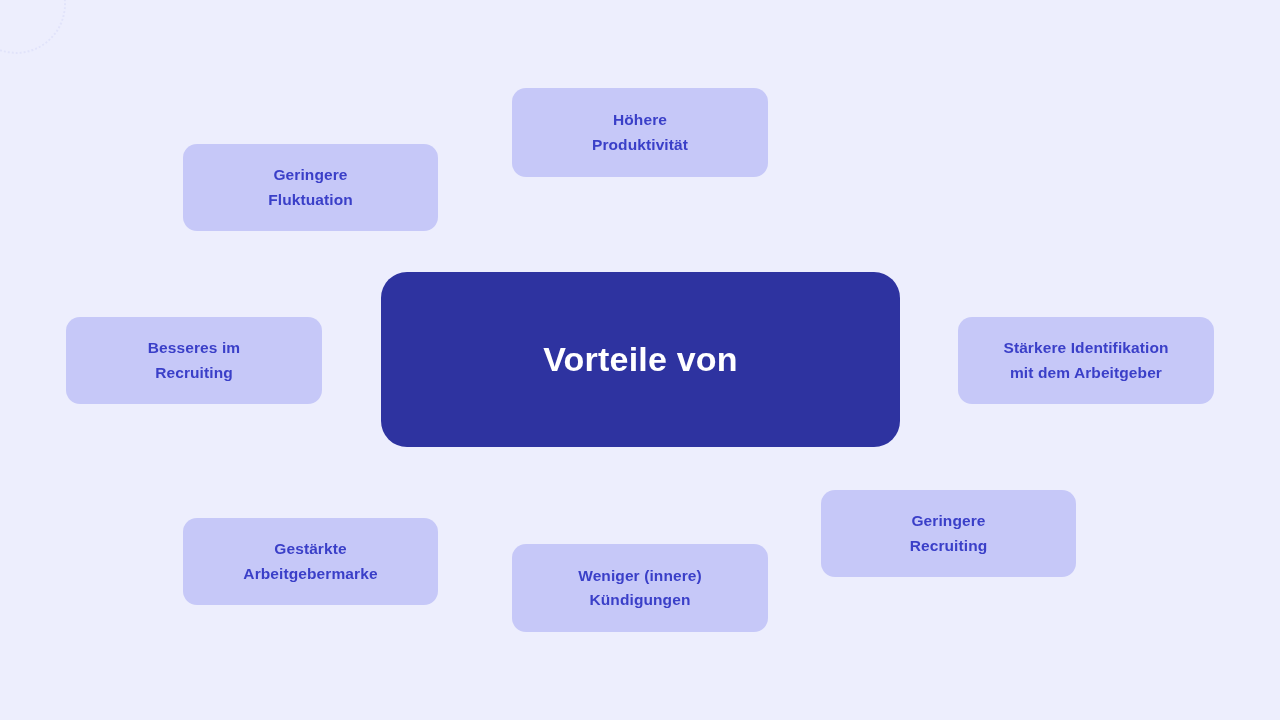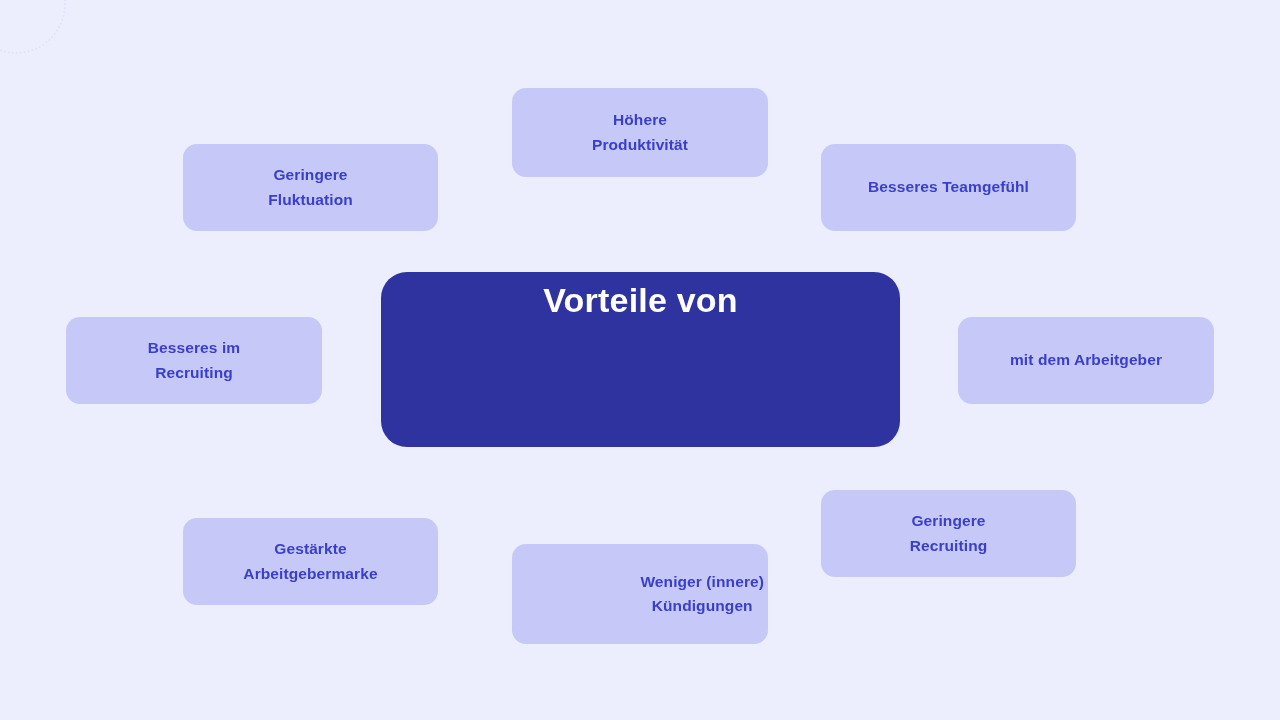--- a/index.html
+++ b/index.html
@@ -48,41 +48,41 @@
     font-weight: bold;
     line-height: 1.55;
     letter-spacing: 0.1px;
     padding: 6px 4px;
   }
 
   .node-center {
     position: absolute;
     box-sizing: border-box;
     display: flex;
-    align-items: flex-start;
+    align-items: center;
     justify-content: center;
     text-align: center;
     background: #2e33a0;
     border-radius: 26px;
     color: #ffffff;
     font-size: 34px;
     font-weight: bold;
     line-height: 1.65;
     letter-spacing: 0.2px;
     padding: 0 24px;
   }
 
   
   #node-top        { left: 512px; top: 88px;  width: 256px; height: 89px; }
   #node-top-left   { left: 183px; top: 144px; width: 255px; height: 87px; }
   #node-top-right  { left: 821px; top: 144px; width: 255px; height: 87px; }
   #node-left       { left: 66px;  top: 317px; width: 256px; height: 87px; }
   #node-right      { left: 958px; top: 317px; width: 256px; height: 87px; }
   #node-bottom-left  { left: 183px; top: 518px; width: 255px; height: 87px; }
-  #node-bottom       { left: 512px; top: 544px; width: 256px; height: 100px; justify-content: flex-end; }
+  #node-bottom       { left: 512px; top: 544px; width: 256px; height: 88px; }
   #node-bottom-right { left: 821px; top: 490px; width: 255px; height: 87px; }
 
   #node-center { left: 381px; top: 272px; width: 519px; height: 175px; }
 
   .line-break { display: block; }
 </style>
 </head>
 <body>
 
 <div id="canvas">
@@ -96,35 +96,31 @@
     </span>
   </div>
 
   <div class="node" id="node-top-left">
     <span>
       <span class="line-break">Geringere</span>
       <span class="line-break">Fluktuation</span>
     </span>
   </div>
 
-  <div class="node" id="node-top-right">
-    <span>
-      <span class="line-break">Besseres Teamgefühl</span>
-    </span>
-  </div>
 
   <div class="node" id="node-left">
     <span>
       <span class="line-break">Besseres im</span>
       <span class="line-break">Recruiting</span>
     </span>
   </div>
 
   <div class="node" id="node-right">
     <span>
+      <span class="line-break">Stärkere Identifikation</span>
       <span class="line-break">mit dem Arbeitgeber</span>
     </span>
   </div>
 
   <div class="node" id="node-bottom-left">
     <span>
       <span class="line-break">Gestärkte</span>
       <span class="line-break">Arbeitgebermarke</span>
     </span>
   </div>

